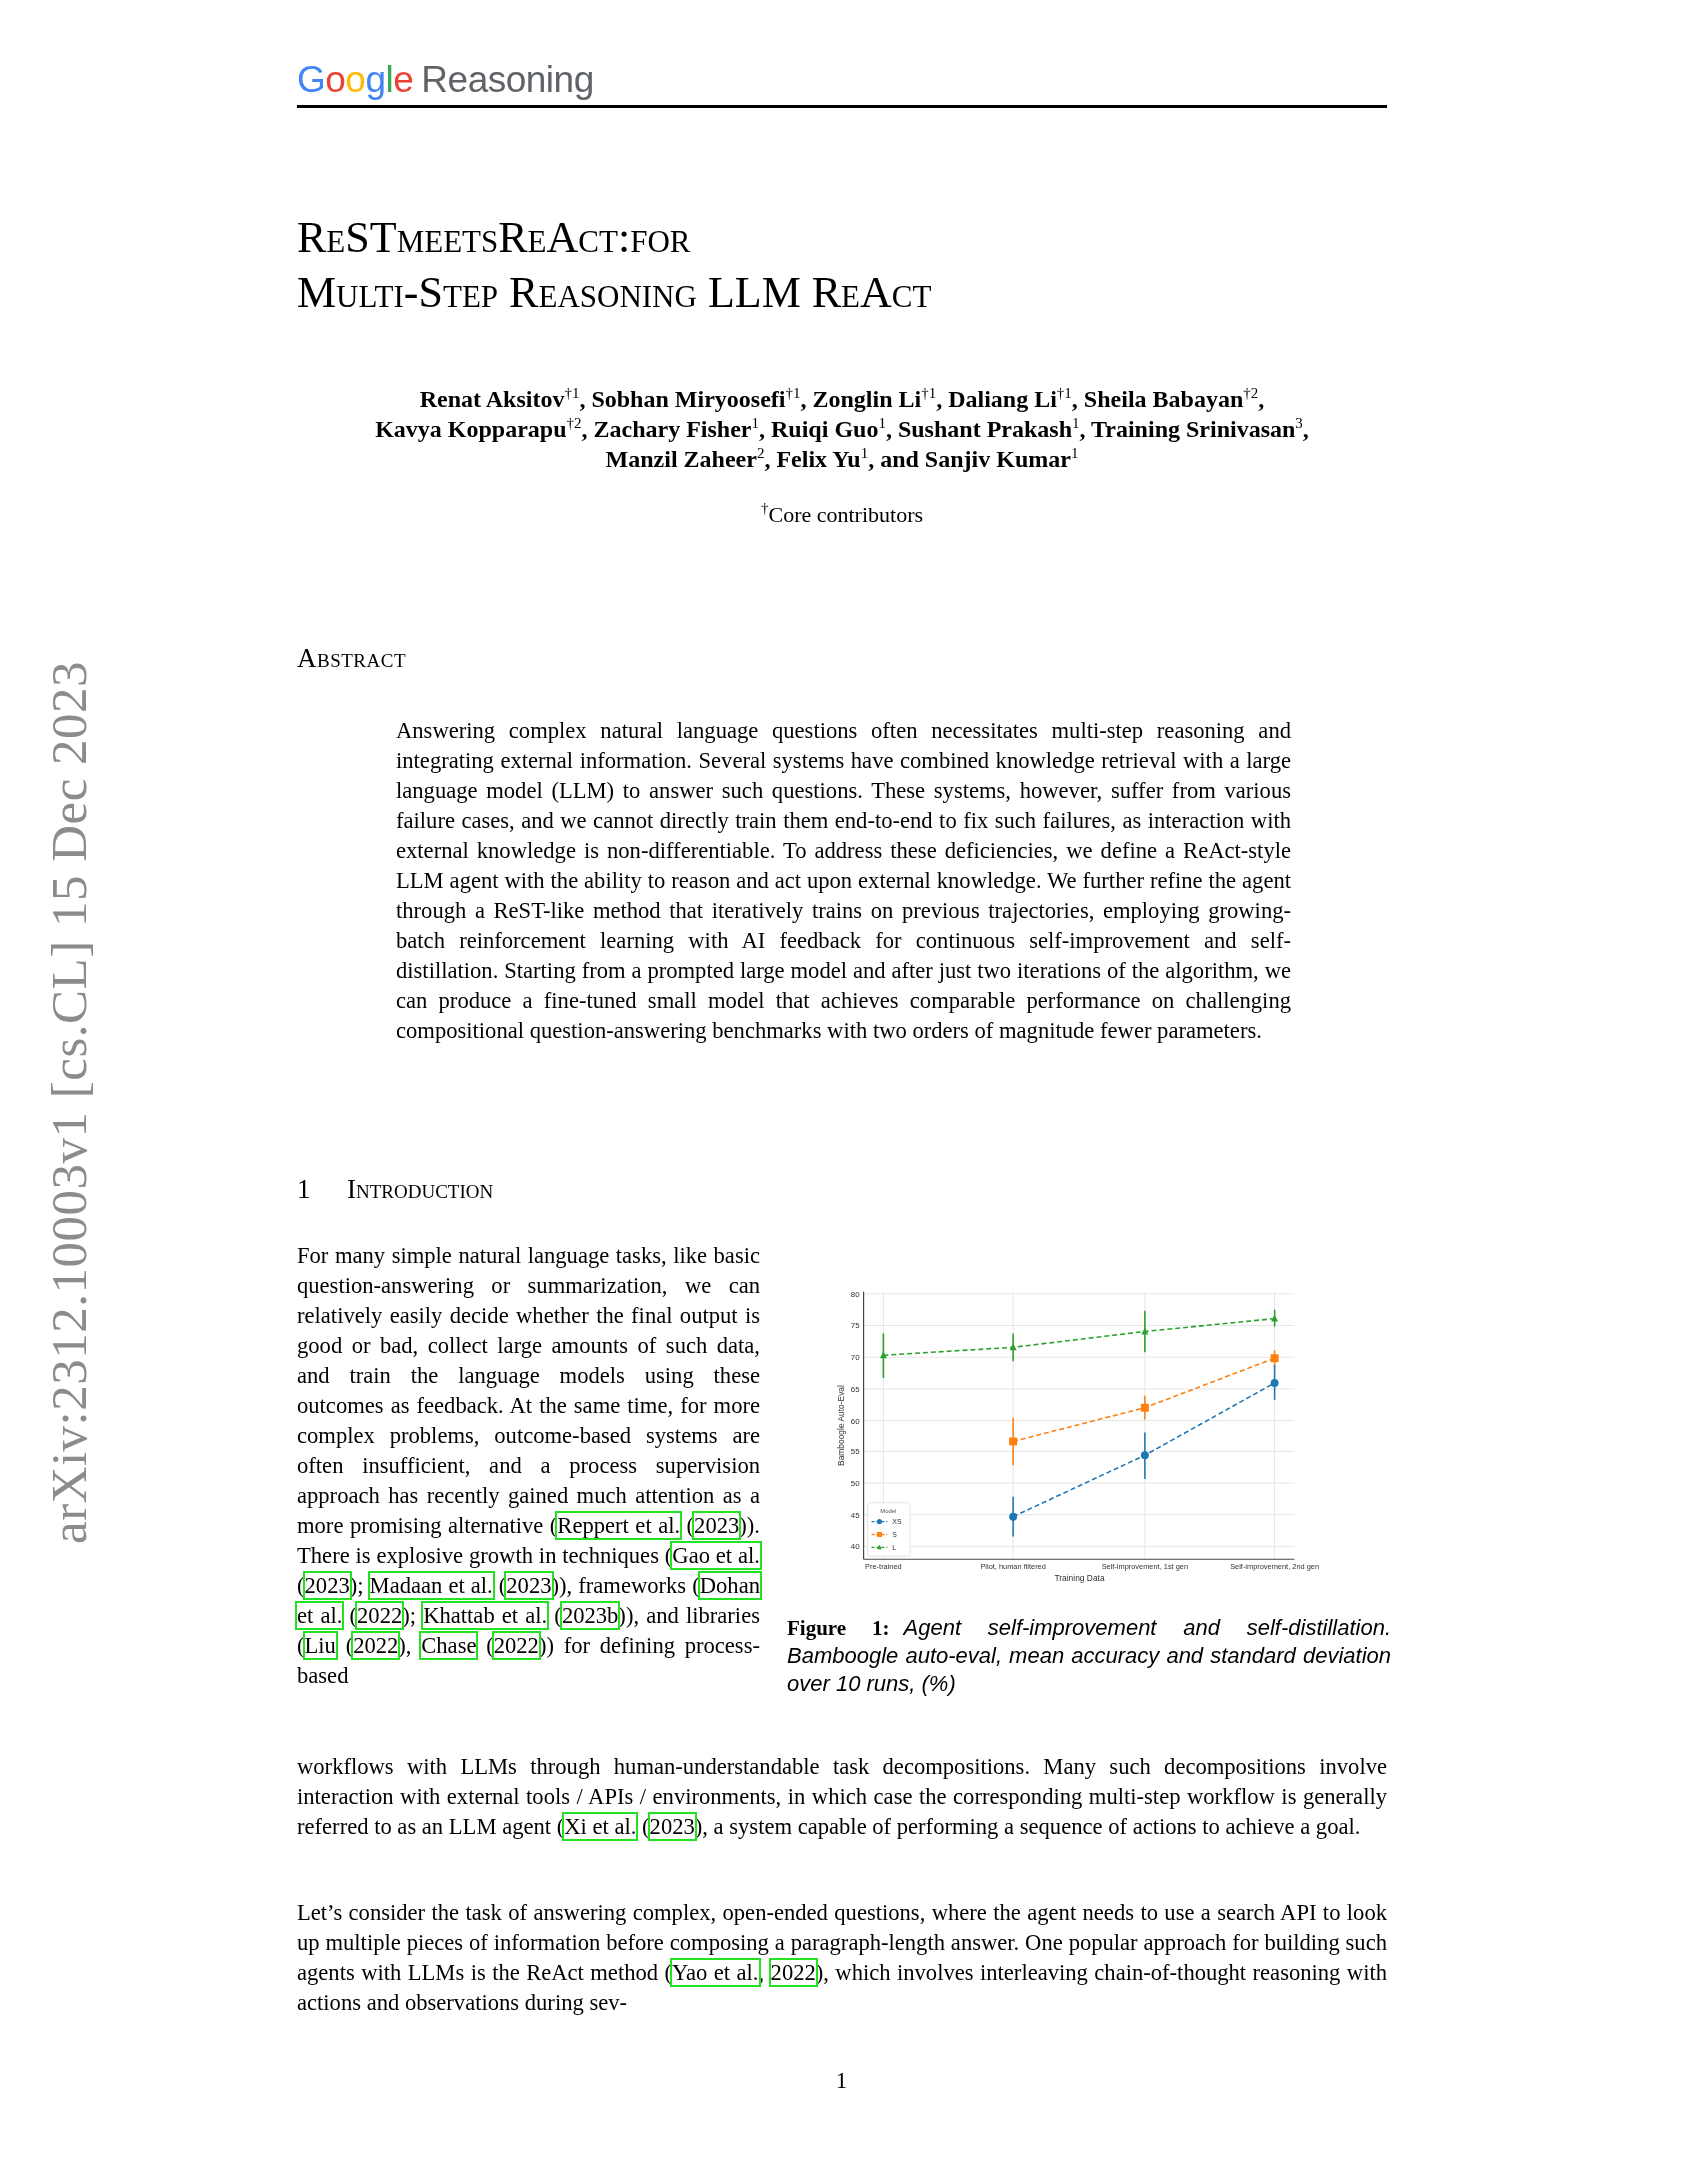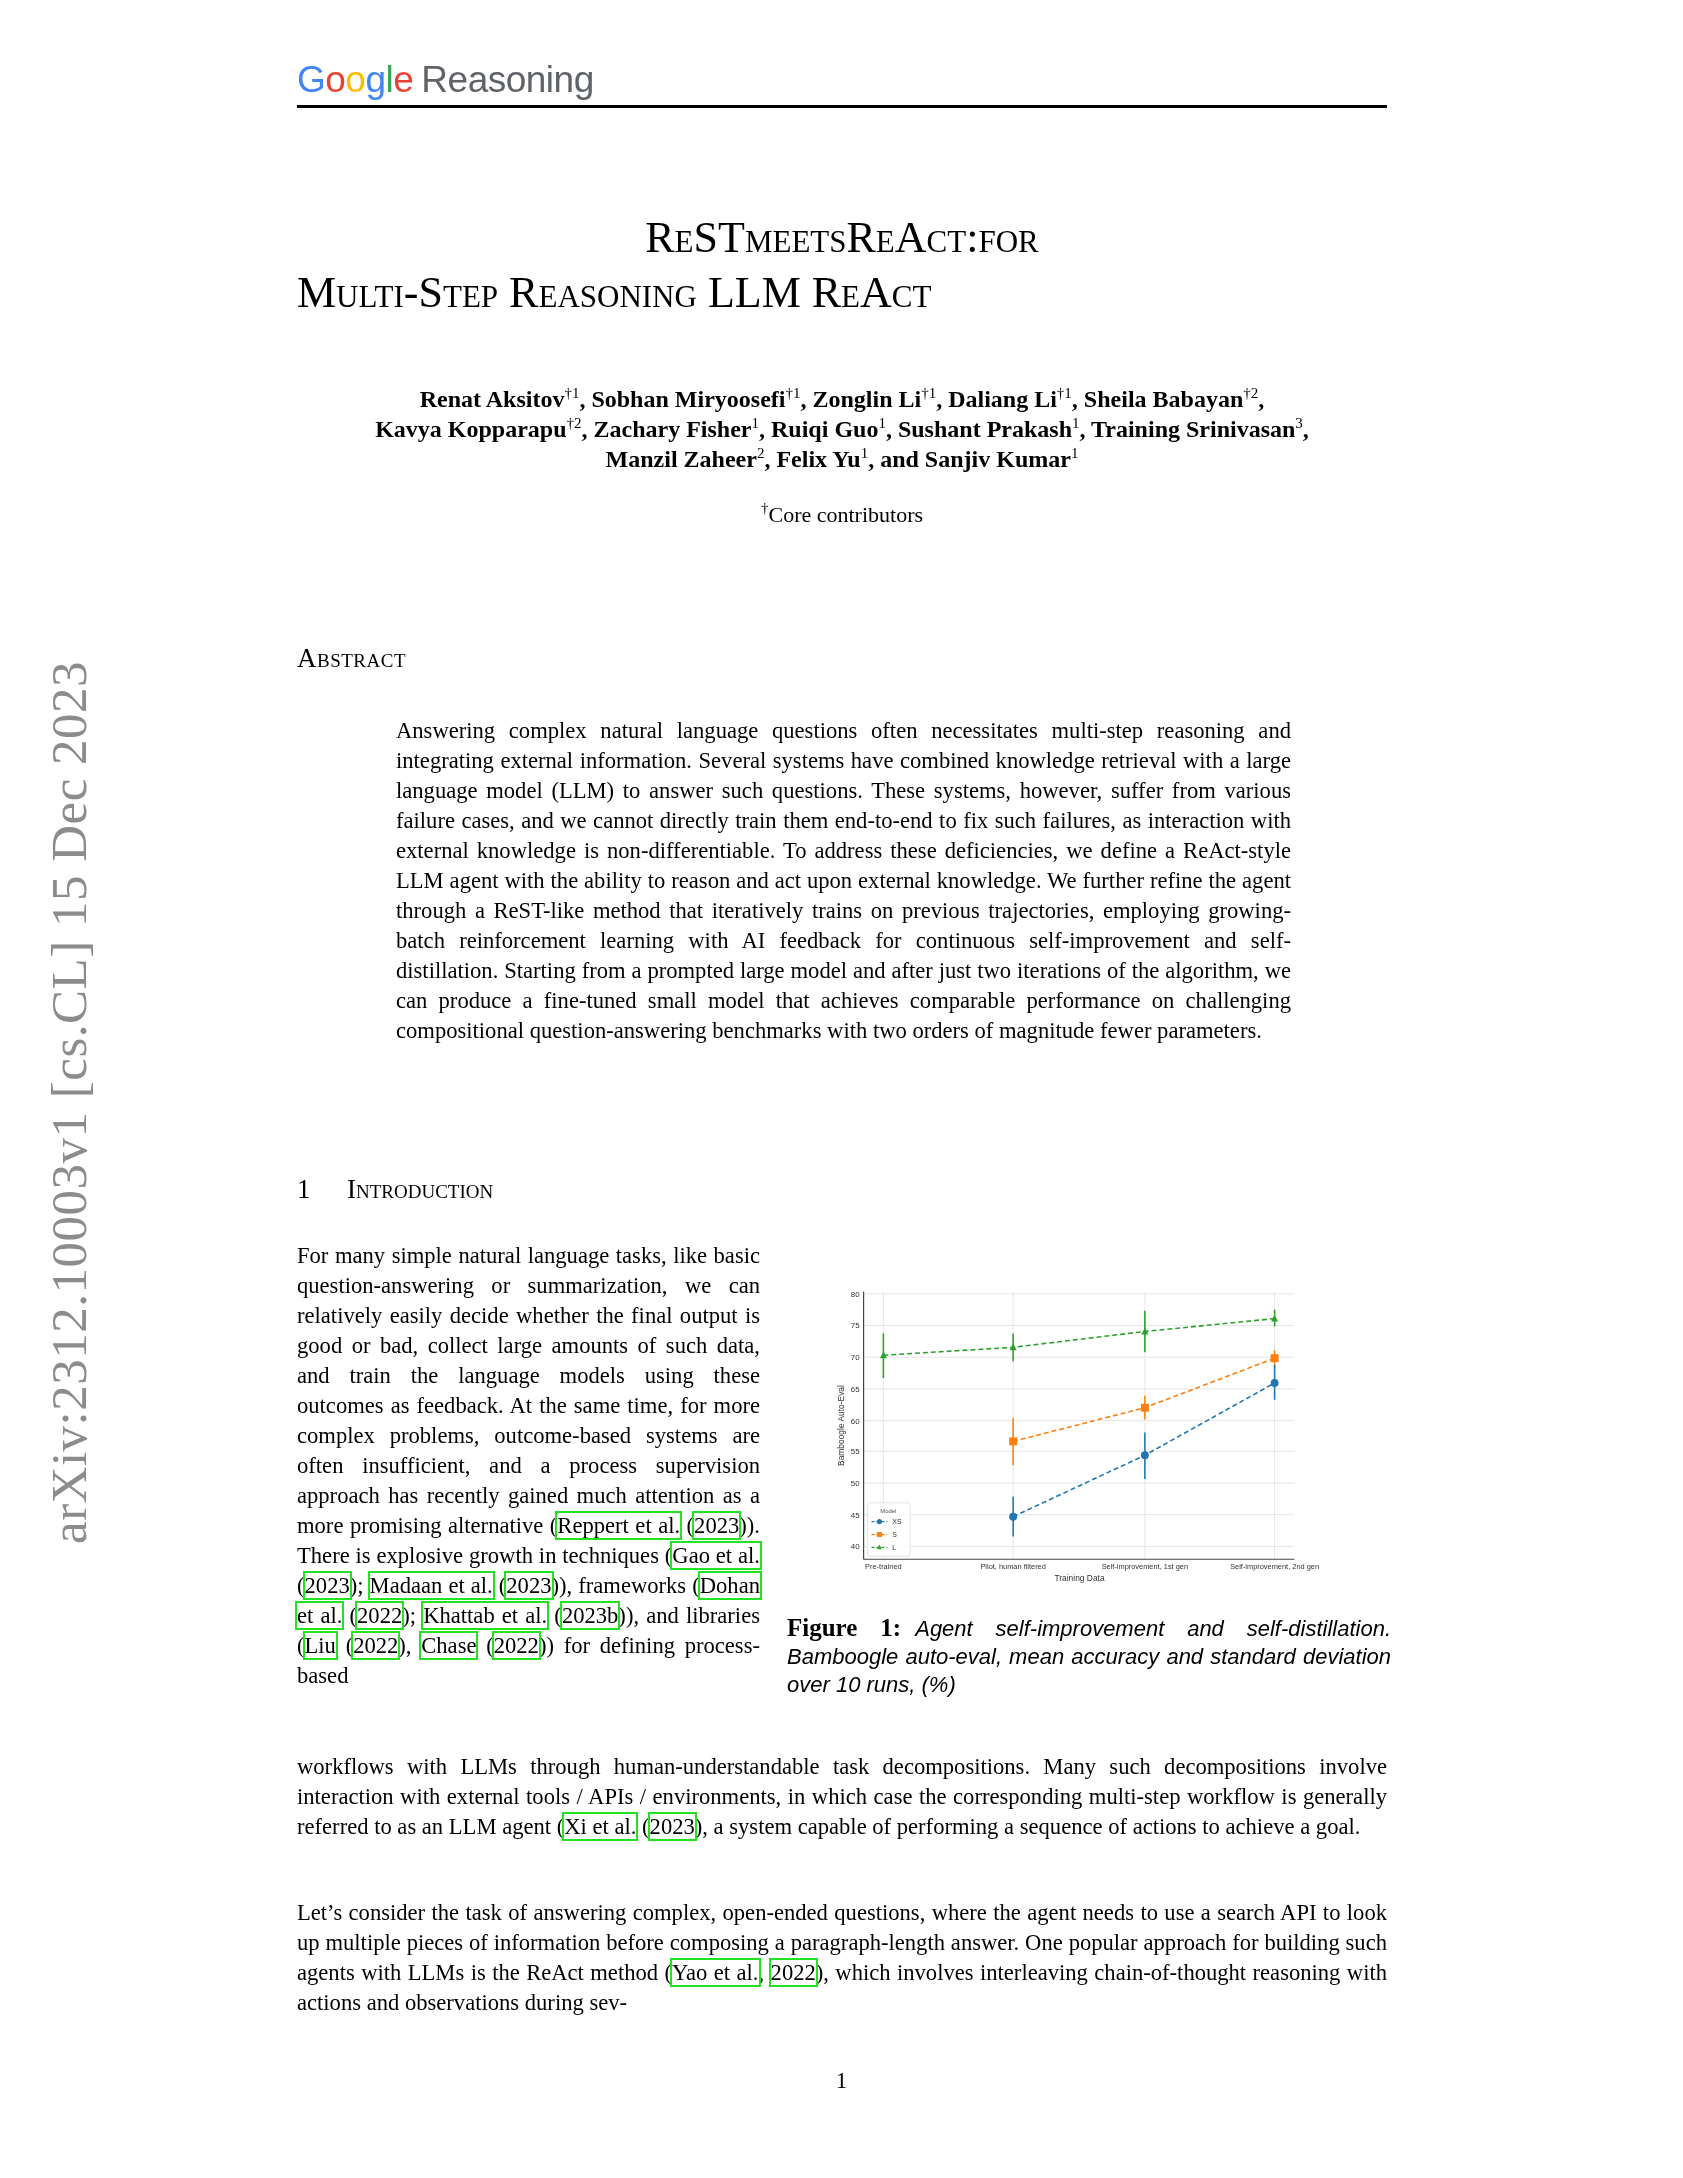--- a/index.html
+++ b/index.html
@@ -9,21 +9,21 @@
 
   
   .gr-logo { left: 297px; top: 59px; font-family: "Liberation Sans", "DejaVu Sans", sans-serif; font-size: 37px; letter-spacing: -0.5px; }
   .gr-logo .g1 { color: #4285F4; } .gr-logo .g2 { color: #EA4335; } .gr-logo .g3 { color: #FBBC05; }
   .gr-logo .g4 { color: #4285F4; } .gr-logo .g5 { color: #34A853; } .gr-logo .g6 { color: #EA4335; }
   .gr-logo .research { color: #5f6368; margin-left: 8px; }
   .header-rule { left: 297px; top: 105px; width: 1090px; height: 3px; background: #000; }
 
   
   .title { left: 297px; top: 210px; width: 1090px; font-size: 44px; line-height: 55px; font-variant: small-caps; }
-  .title-line1 { display: flex; justify-content: center; }
+  .title-line1 { display: flex; justify-content: flex-start; }
   .title-line2 { display: block; }
 
   
   .authors { left: 297px; top: 384px; width: 1090px; text-align: center; font-weight: bold; font-size: 24px; line-height: 30px; }
   .authors sup, .affil sup { font-size: 15px; font-weight: normal; vertical-align: 9px; line-height: 0; }
   .affil { left: 297px; top: 501px; width: 1090px; text-align: center; font-size: 22px; line-height: 28px; }
 
   
   .abstract-heading { left: 297px; top: 643px; width: 1090px; font-size: 27px; font-variant: small-caps; letter-spacing: 0.5px; }
   .abstract-body { left: 396px; top: 716px; width: 895px; font-size: 22.6px; line-height: 30px; text-align: justify; }
@@ -34,21 +34,21 @@
 
   .left-col { left: 297px; top: 1241px; width: 463px; font-size: 22.6px; line-height: 30px; text-align: justify; hyphens: manual; }
   .full-para1 { left: 297px; top: 1752px; width: 1090px; font-size: 22.6px; line-height: 30px; text-align: justify; }
   .full-para2 { left: 297px; top: 1898px; width: 1090px; font-size: 22.6px; line-height: 30px; text-align: justify; }
 
   .cite { outline: 2px solid #22e222; outline-offset: 0px; }
 
   
   .figure { left: 822px; top: 1267px; width: 515px; height: 327px; }
   .caption { left: 787px; top: 1614px; width: 604px; font-size: 22px; line-height: 28px; text-align: justify; }
-  .caption .label { font-family: "Liberation Serif", "DejaVu Serif", serif; font-weight: bold; font-size: 25px; margin-right: 14px; }
+  .caption .label { font-family: "Liberation Serif", "DejaVu Serif", serif; font-weight: bold; font-size: 21px; margin-right: 14px; }
   .caption .text { font-family: "Liberation Sans", "DejaVu Sans", sans-serif; font-style: italic; }
 
   
   .arxiv { left: 40px; top: 1544px; transform-origin: 0 0; transform: rotate(-90deg);
            font-family: "Liberation Serif", "DejaVu Serif", serif; font-size: 51px; color: #8c8c8c; white-space: nowrap; letter-spacing: 0.5px; }
 
   .page-number { left: 0; top: 2068px; width: 1683px; text-align: center; font-size: 23px; }
 
   svg text { font-family: "Liberation Sans", "DejaVu Sans", sans-serif; }
 </style>

